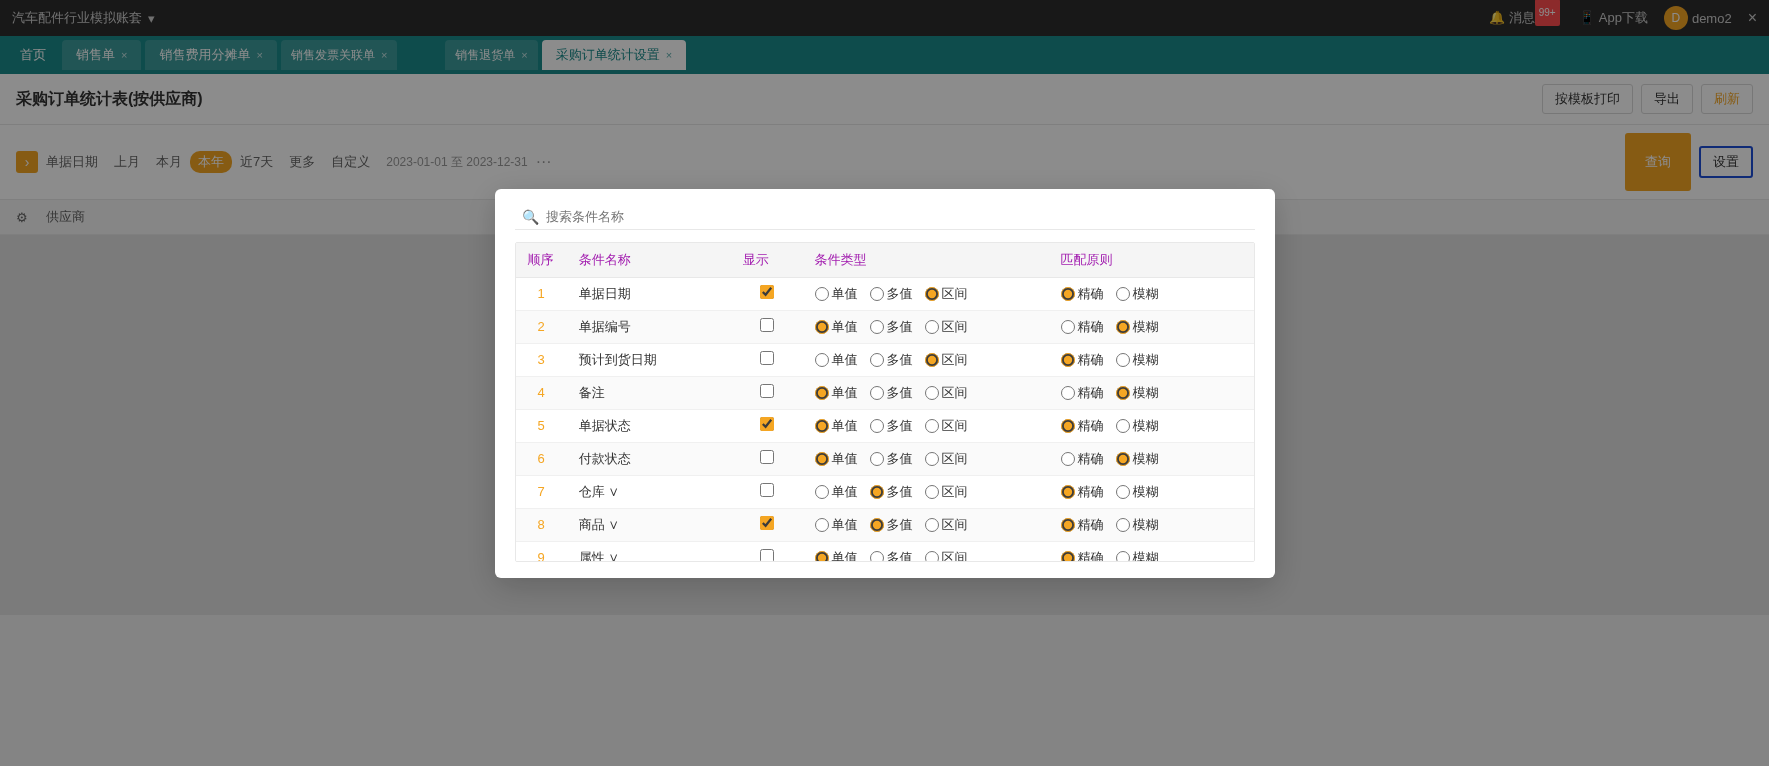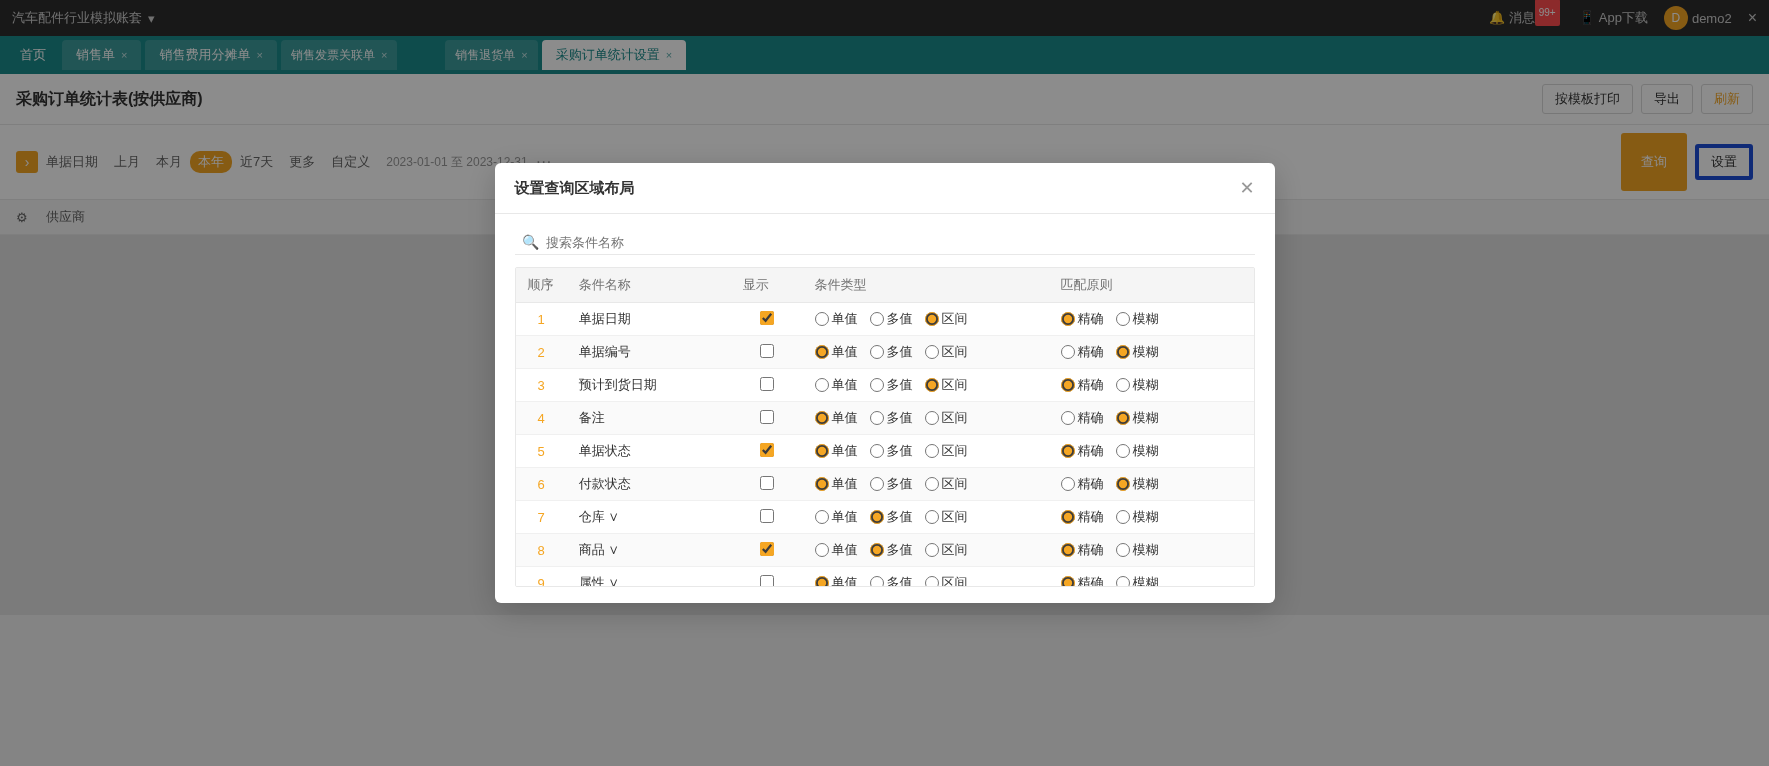--- a/index.html
+++ b/index.html
@@ -73,21 +73,21 @@
       gap: 8px;
       border-bottom: 1px solid #e8e8e8;
     }
     .filter-toggle { background: #f5a623; color: #fff; border: none; width: 22px; height: 22px; border-radius: 3px; cursor: pointer; font-size: 14px; }
     .filter-label { color: #666; font-size: 13px; }
     .filter-date-btns { display: flex; gap: 0; }
     .filter-date-btn { background: none; border: none; padding: 2px 8px; cursor: pointer; font-size: 13px; color: #666; border-radius: 3px; }
     .filter-date-btn.active { background: #f5a623; color: #fff; border-radius: 10px; }
     .filter-date-range { font-size: 12px; color: #999; }
     .btn-query { background: #f5a623; color: #fff; border: none; padding: 20px 20px; border-radius: 3px; cursor: pointer; font-size: 13px; margin-left: auto; }
-    .btn-settings { background: #fff; border: 4px solid #1d4ed8; padding: 5px 12px; border-radius: 3px; cursor: pointer; font-size: 13px; color: #333; }
+    .btn-settings { background: #fff; border: 2px solid #1d4ed8; padding: 5px 12px; border-radius: 3px; cursor: pointer; font-size: 13px; color: #333; }
     .filter-dots { color: #999; font-size: 16px; cursor: pointer; }
 
     
     .table-container {
       background: #fff;
       margin: 0;
     }
     .table-header-row {
       display: flex;
       align-items: center;
@@ -185,21 +185,21 @@
       width: 100%;
       border-collapse: collapse;
       font-size: 13px;
     }
     .data-table thead tr {
       background: #f5f5f5;
     }
     .data-table thead th {
       padding: 8px 12px;
       text-align: left;
-      color: #737373;
+      color: #a21caf;
       font-weight: 500;
       border-bottom: 1px solid #e8e8e8;
     }
     .data-table tbody tr {
       border-bottom: 1px solid #f0f0f0;
     }
     .data-table tbody td {
       padding: 7px 12px;
       vertical-align: middle;
     }
@@ -331,24 +331,20 @@
     <div class="table-col supplier">供应商</div>
   </div>
 </div>
 
 <div class="main-content" style="min-height:380px; background:#e0e0e0;">
 </div>
 
 <div class="modal-overlay">
   <div class="modal">
 
-    <div class="modal-header">
-      <span class="modal-title">设置查询区域布局</span>
-      <button class="modal-close">✕</button>
-    </div>
 
 
     <div class="modal-body">
 
       <div class="search-bar">
         <span class="search-icon">🔍</span>
         <input type="text" placeholder="搜索条件名称" style="">
       </div>
 
       <div class="table-scroll-wrap">

